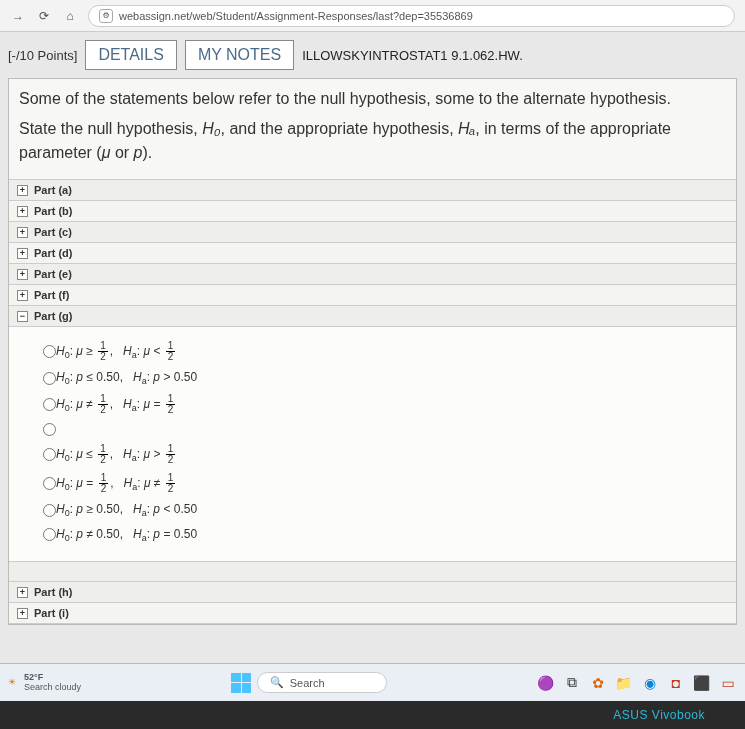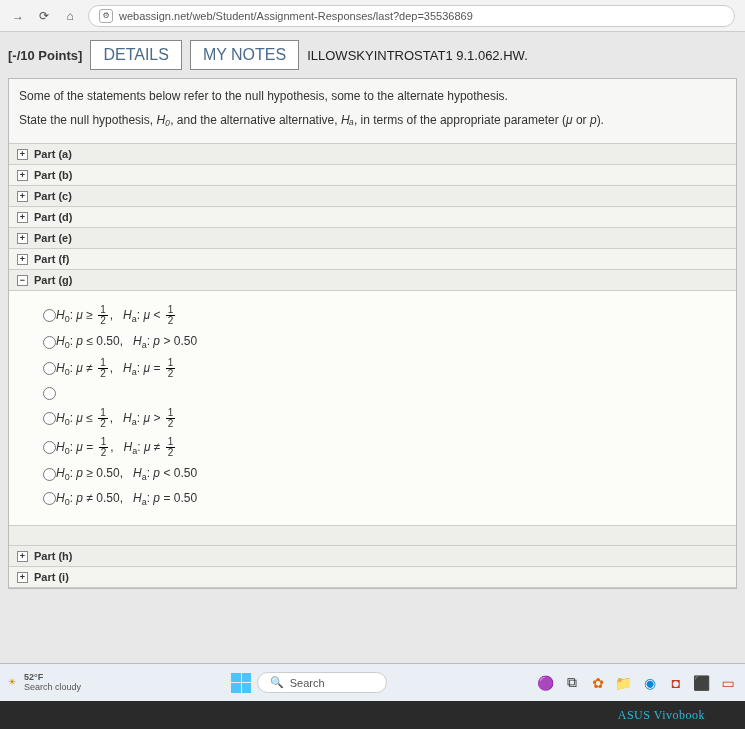--- a/index.html
+++ b/index.html
@@ -50,21 +50,21 @@
   .content {
     padding: 8px 8px 0 8px;
   }
   .header-row {
     display:flex;
     align-items:center;
     gap:8px;
     margin-bottom:8px;
   }
   .points {
-    font-weight:bold;
+    font-weight:normal;
     font-size:13px;
   }
   .btn-box {
     border:1px solid #888;
     padding:5px 12px;
     font-size:16px;
     background:#fff;
     color:#4a6b8a;
     cursor:pointer;
   }
@@ -72,21 +72,21 @@
     font-weight:normal;
     font-size:13px;
     color:#222;
   }
   .question-box {
     border:1px solid #bbb;
     background:#f7f7f5;
   }
   .q-text {
     padding:8px 10px;
-    font-size:12px;
+    font-size:16px;
     line-height:1.5;
     border-bottom:1px solid #ccc;
   }
   .q-text p { margin-bottom:6px; }
   .q-text em { font-style: italic; }
   .part-row {
     border-bottom:1px solid #ccc;
     padding:4px 8px;
     display:flex;
     align-items:center;
@@ -201,21 +201,21 @@
     height:28px;
     background:#2a2a2a;
     display:flex;
     align-items:center;
     justify-content:flex-end;
     padding-right:40px;
   }
   .asus-bar span {
     color:#2bb8d6;
     font-size:12px;
-    font-family: Liberation Serif, serif;
+    font-family: Liberation Sans, sans-serif;
     letter-spacing:0.5px;
   }
 </style>
 </head>
 <body>
 
 <div class="browser-bar">
   <div class="nav-icon">→</div>
   <div class="nav-icon">⟳</div>
   <div class="nav-icon">⌂</div>
@@ -230,21 +230,21 @@
     <span class="points">[-/10 Points]</span>
     <button class="btn-box">DETAILS</button>
     <button class="btn-box">MY NOTES</button>
     <span class="assignment-code">ILLOWSKYINTROSTAT1 9.1.062.HW.</span>
   </div>
 
   <div class="question-box">
     <div class="q-text">
       <p>Some of the statements below refer to the null hypothesis, some to the alternate hypothesis.</p>
       <p>
-        <span>State the null hypothesis, </span><em>H₀</em><span>, and the alternative alternative, </span><em>Hₐ</em><span>, in terms of the appropriate parameter (</span><em>μ</em><span> or </span><em>p</em><span>).</span>
+        <span>State the null hypothesis, </span><em>H₀</em><span>, and the appropriate hypothesis, </span><em>Hₐ</em><span>, in terms of the appropriate parameter (</span><em>μ</em><span> or </span><em>p</em><span>).</span>
       </p>
     </div>
 
     <div class="part-row">
       <span class="toggle-icon">+</span>
       <span>Part (a)</span>
     </div>
     <div class="part-row light">
       <span class="toggle-icon">+</span>
       <span>Part (b)</span>

